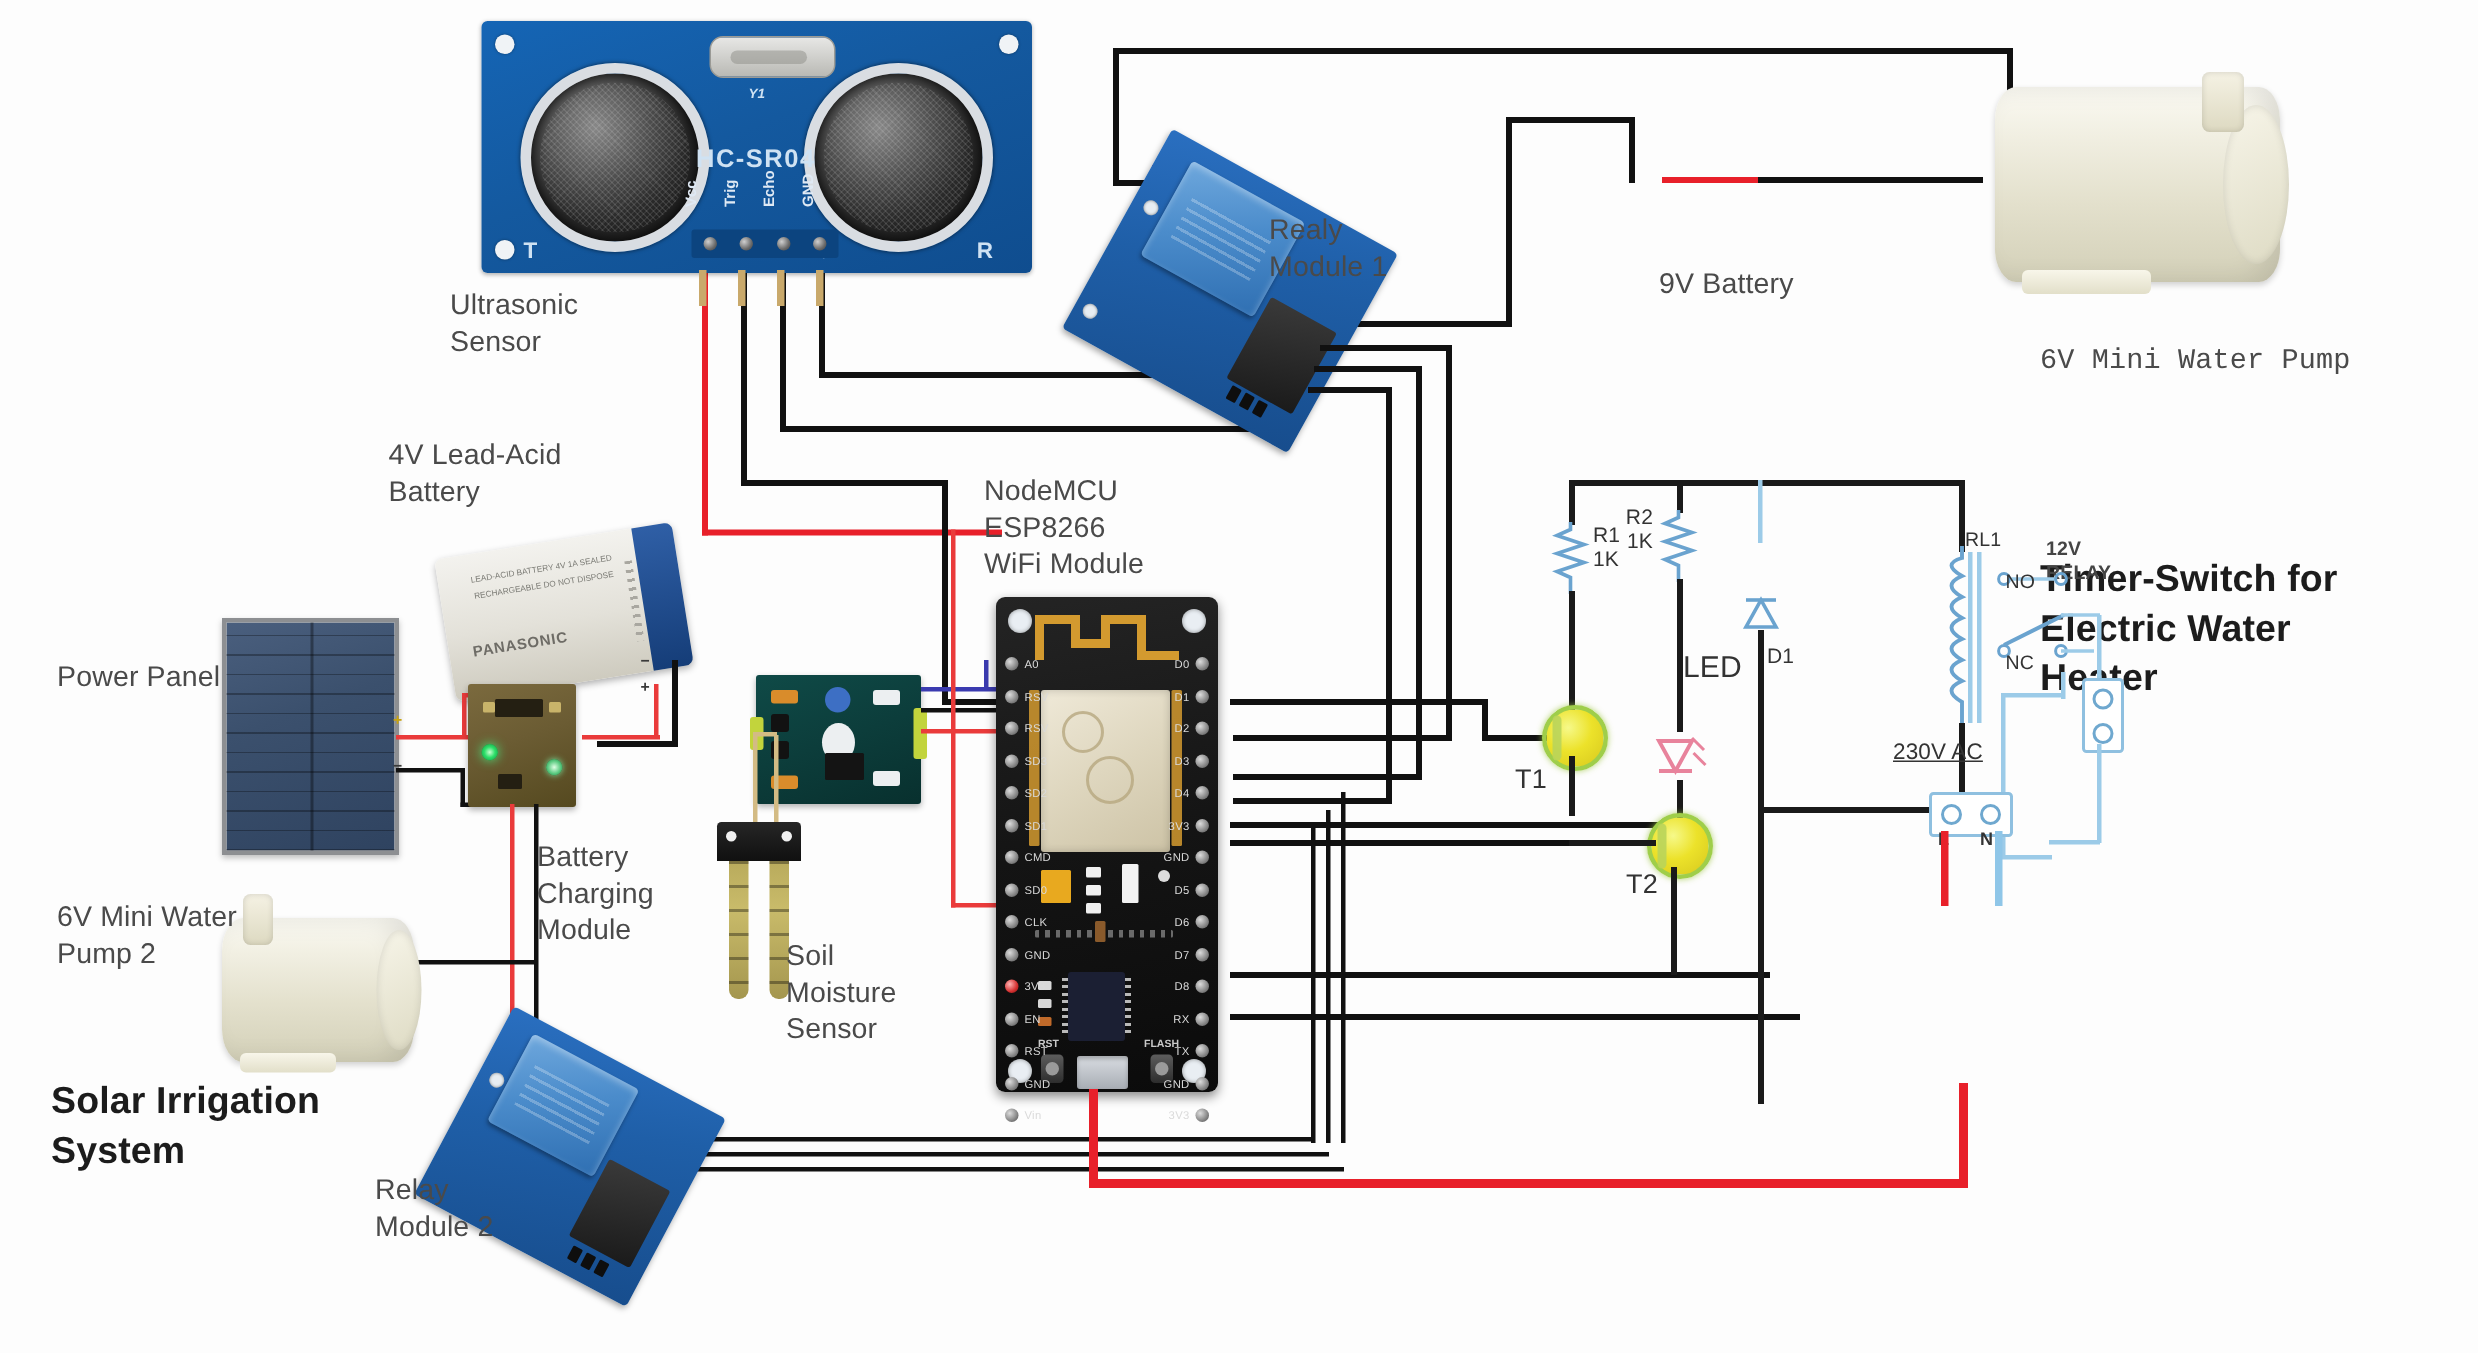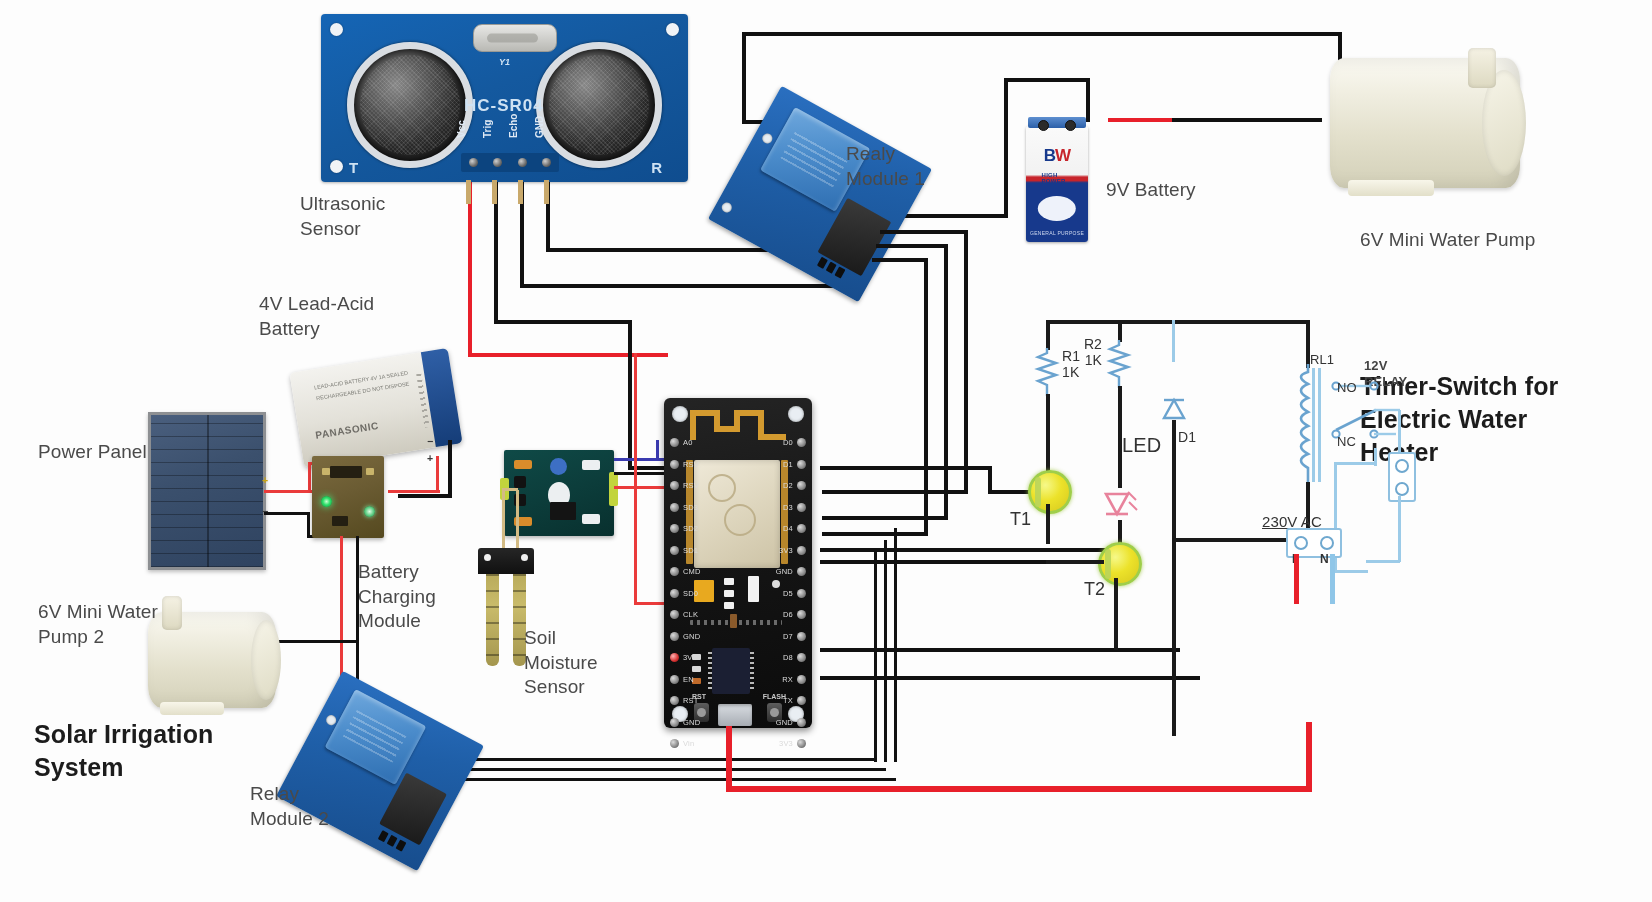--- a/index.html
+++ b/index.html
@@ -456,41 +456,29 @@
     <div class="hole" style="left:6px;bottom:14px;"></div>
     <div class="hdrpins" style="left:118px;bottom:12px;">
       <i></i>
         <i></i>
         <i></i>
     </div>
   </div>
   <div class="lbl" style="left:846px;top:142px;">Realy
 Module 1</div>
 
-  <div id="battery9v" style="left:1026px;top:126px;width:62px;height:116px;">
-    <div class="body"></div>
-    <div class="cap"></div>
-    <div class="term" style="left:12px;"></div>
-    <div class="term" style="right:12px;"></div>
-    <div class="logo">
-      <b>B</b><i>W</i>
-    </div>
-    <div class="sub">HIGH POWER</div>
-    <div class="oval"></div>
-    <div class="btm">GENERAL PURPOSE</div>
-  </div>
   <div class="lbl" style="left:1106px;top:178px;">9V Battery</div>
 
   <div class="pump" style="left:1330px;top:58px;width:190px;height:130px;">
     <div class="barrel"></div>
     <div class="cap" style="right:-6px;top:12px;width:44px;height:106px;"></div>
     <div class="nozzle" style="right:24px;top:-10px;width:28px;height:40px;"></div>
     <div class="fin" style="left:18px;bottom:-8px;width:86px;height:16px;"></div>
   </div>
-  <div class="lbl" style="left:1360px;top:228px;">6V Mini Water Pump</div>
+  <div class="lbl" style="left:1360px;top:228px;font-family:Liberation Mono, monospace;">6V Mini Water Pump</div>
 
   <div class="w wh" style="left:880px;top:230px;width:88px;"></div>
   <div class="w wv" style="left:964px;top:230px;height:264px;"></div>
   <div class="w wh" style="left:822px;top:490px;width:146px;"></div>
 
   <div class="w wh" style="left:876px;top:244px;width:72px;"></div>
   <div class="w wv" style="left:944px;top:244px;height:276px;"></div>
   <div class="w wh" style="left:822px;top:516px;width:126px;"></div>
 
   <div class="w wh" style="left:872px;top:258px;width:56px;"></div>
@@ -510,20 +498,23 @@
     <div class="brand">PANASONIC</div>
   </div>
   <div class="lbl micro" style="left:427px;top:435px;">−</div>
   <div class="lbl micro" style="left:427px;top:452px;">+</div>
 
   <div class="w wv" style="left:448px;top:440px;height:58px;"></div>
   <div class="w wh" style="left:398px;top:494px;width:54px;"></div>
   <div class="w wv thinred" style="left:436px;top:456px;height:36px;width:3px;"></div>
   <div class="w wh thinred" style="left:388px;top:490px;width:52px;height:3px;"></div>
 
+  <div class="lbl" style="left:656px;top:316px;">NodeMCU
+ESP8266
+WiFi Module</div>
 
   <div id="solarpanel" style="left:148px;top:412px;width:112px;height:152px;"></div>
   <div class="lbl" style="left:38px;top:440px;">Power Panel</div>
   <div class="lbl micro" style="left:262px;top:474px;color:#c8a312;">+</div>
   <div class="lbl micro" style="left:262px;top:505px;">−</div>
 
   <div class="w wh thinred" style="left:264px;top:490px;width:48px;height:3px;"></div>
   <div class="w wv thinred" style="left:308px;top:462px;height:30px;width:3px;"></div>
   <div class="w wh thinred" style="left:308px;top:462px;width:28px;height:3px;"></div>
   <div class="w wh" style="left:264px;top:512px;width:46px;height:3px;"></div>
@@ -866,21 +857,21 @@
   <div class="w wv schblue" style="left:1334px;top:462px;height:110px;width:3px;"></div>
   <div class="w wh schblue" style="left:1334px;top:570px;width:34px;height:3px;"></div>
 
   <div class="termblock vert" style="left:1388px;top:452px;width:24px;height:46px;">
       <i></i>
       <i></i>
     </div>
   <div class="w wv schblue" style="left:1398px;top:496px;height:66px;width:3px;"></div>
   <div class="w wh schblue" style="left:1366px;top:560px;width:34px;height:3px;"></div>
 
-  <div class="lbl sch" style="left:1262px;top:512px;font-size:15px;text-decoration:underline;">230V AC</div>
+  <div class="lbl sch" style="left:1262px;top:492px;font-size:15px;text-decoration:underline;">230V AC</div>
   <div class="termblock" style="left:1286px;top:528px;width:52px;height:26px;">
       <i></i>
       <i></i>
     </div>
   <div class="lbl sch" style="left:1292px;top:552px;font-size:12px;font-weight:bold;">L</div>
   <div class="lbl sch" style="left:1320px;top:552px;font-size:12px;font-weight:bold;">N</div>
 
   <div class="w wv red" style="left:1294px;top:554px;height:50px;width:5px;"></div>
   <div class="w wv blue" style="left:1330px;top:554px;height:50px;width:5px;"></div>
 

